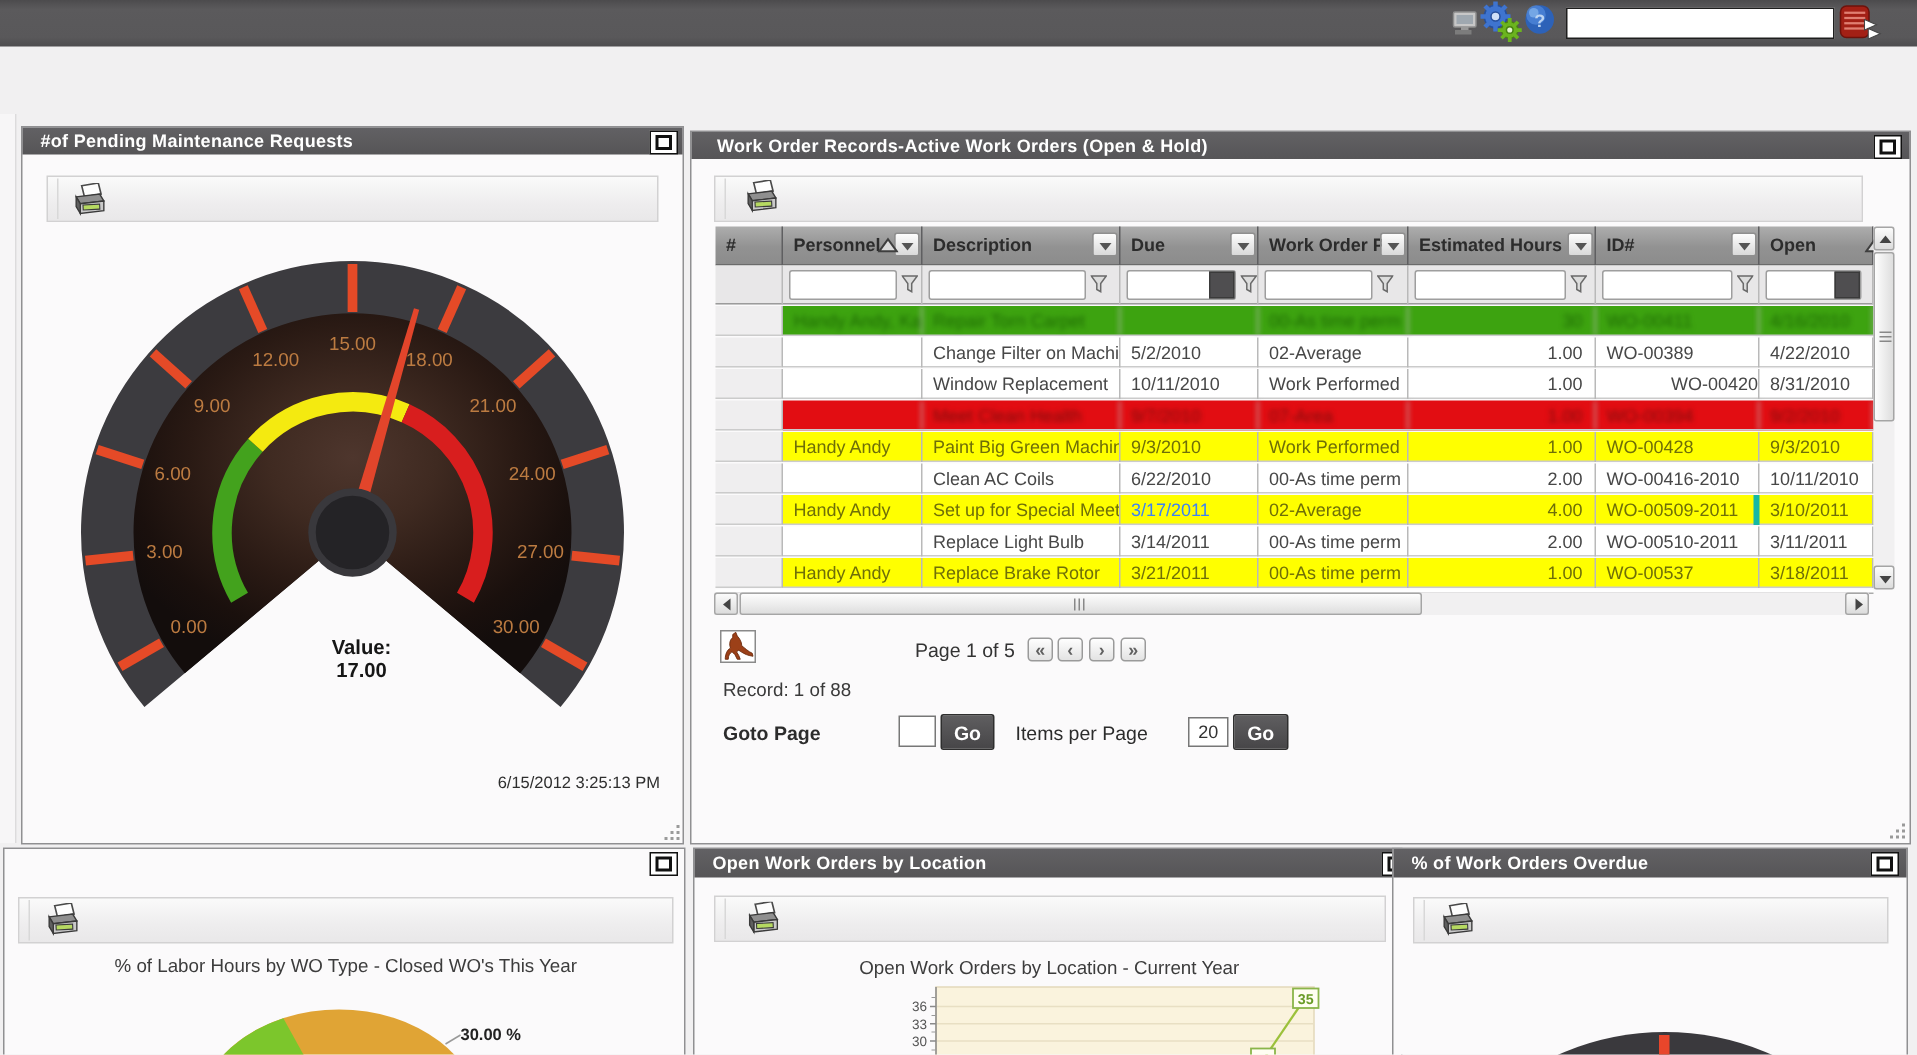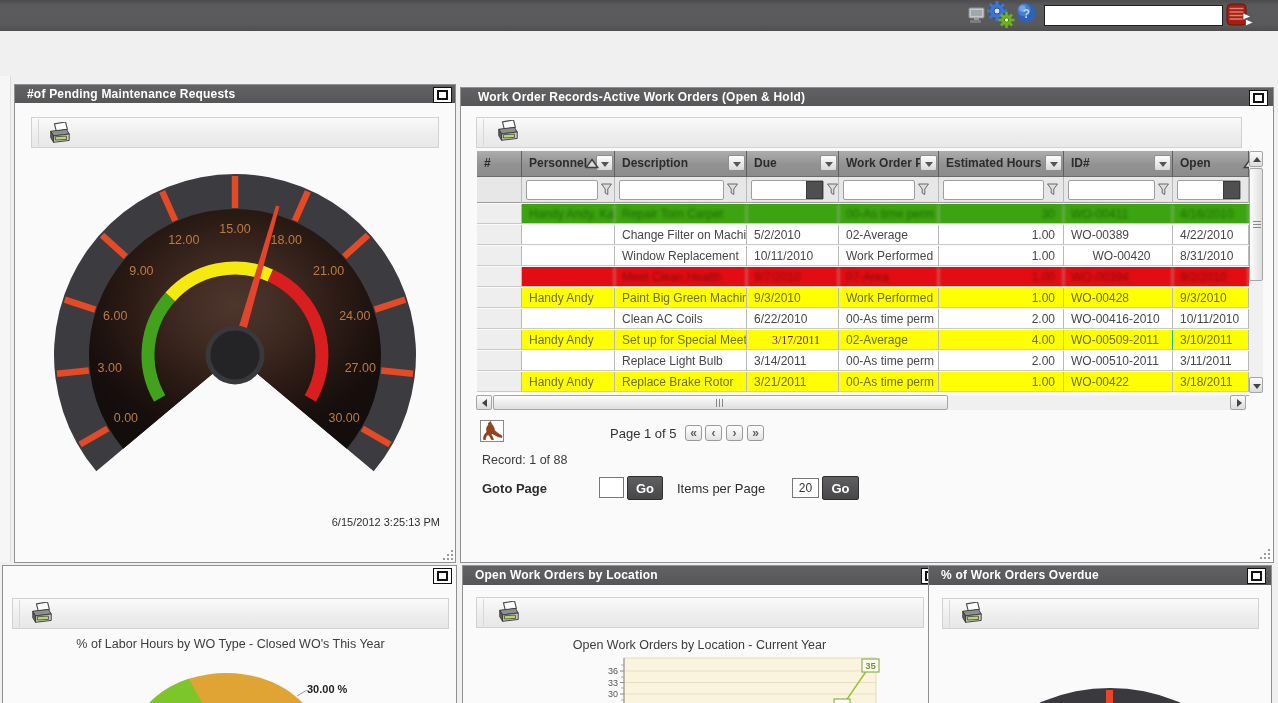--- a/index.html
+++ b/index.html
@@ -129,20 +129,21 @@
         <text x="320.3" y="206.2" font-size="12.5" fill="#bc7b41" text-anchor="middle">27.00</text>
         <text x="304.1" y="256.0" font-size="12.5" fill="#bc7b41" text-anchor="middle">30.00</text>
 <path d="M 119.7 232.5 A 87 87 0 0 1 130.3 130.8" stroke="#43a21d" stroke-width="13" fill="none"></path>
         <path d="M 130.3 130.8 A 87 87 0 0 1 230.4 109.5" stroke="#f4ea10" stroke-width="13" fill="none"></path>
         <path d="M 230.4 109.5 A 87 87 0 0 1 270.3 232.5" stroke="#d81e1e" stroke-width="13" fill="none"></path>
 <g transform="rotate(16 195.0 189.0)">
 <polygon points="190.0,215.0 193.2,34.0 196.8,34.0 200.0,215.0" fill="#e2452b"></polygon>
 </g>
 <circle cx="195.0" cy="189.0" r="27" fill="#242326" stroke="#39383c" stroke-width="5"></circle>
 </svg></div>
+  <div class="abs" style="left:126px;top:339px;width:200px;text-align:center;font-size:13.5px;font-weight:bold;color:#161616;line-height:15px;">Value:<br>17.00</div>
   <div class="abs" style="left:300px;top:431px;width:125px;text-align:right;font-size:11px;color:#2e2e2e;">6/15/2012 3:25:13 PM</div>
 </div>
 
 <div class="abs panel" style="left:460px;top:87px;width:814px;height:476px;">
   <div class="phead" style="padding-left:17px;">Work Order Records-Active Work Orders (Open &amp; Hold)</div>
   <div class="maxbtn" style="right:5px;top:2px;"></div>
   <div class="toolbar" style="left:15px;top:29px;width:766px;"></div>
   <svg class="abs" style="left:34px;top:32px;" width="26" height="24" viewBox="0 0 28 26">
       <use href="#printer"></use>
     </svg>
@@ -250,21 +251,21 @@
           <div style="position:absolute;left:696px;top:0;width:76px;height:20px;border-right:1px solid #b9b9b9;color:#474747;line-height:20px;padding-left:7px;text-align:left;overflow:hidden;white-space:nowrap;">4/22/2010</div>
         </div>
         <div style="position:absolute;left:0;top:95px;width:772px;height:21px;">
           <div style="position:absolute;left:0;top:0;width:45px;height:20px;background:#efeeef;border-right:1px solid #b9b9b9;border-bottom:1px solid #cbcbcb;"></div>
           <div style="position:absolute;left:45px;top:0;width:727px;height:20px;background:#fff;border-bottom:1px solid #cbcbcb;"></div>
           <div style="position:absolute;left:45px;top:0;width:93px;height:20px;border-right:1px solid #b9b9b9;color:#474747;line-height:20px;padding-left:7px;text-align:left;overflow:hidden;white-space:nowrap;"></div>
           <div style="position:absolute;left:138px;top:0;width:132px;height:20px;border-right:1px solid #b9b9b9;color:#474747;line-height:20px;padding-left:7px;text-align:left;overflow:hidden;white-space:nowrap;">Window Replacement</div>
           <div style="position:absolute;left:270px;top:0;width:92px;height:20px;border-right:1px solid #b9b9b9;color:#474747;line-height:20px;padding-left:7px;text-align:left;overflow:hidden;white-space:nowrap;">10/11/2010</div>
           <div style="position:absolute;left:362px;top:0;width:100px;height:20px;border-right:1px solid #b9b9b9;color:#474747;line-height:20px;padding-left:7px;text-align:left;overflow:hidden;white-space:nowrap;">Work Performed</div>
           <div style="position:absolute;left:462px;top:0;width:125px;height:20px;border-right:1px solid #b9b9b9;color:#474747;line-height:20px;padding-right:8px;text-align:right;overflow:hidden;white-space:nowrap;">1.00</div>
-          <div style="position:absolute;left:587px;top:0;width:109px;height:20px;border-right:1px solid #b9b9b9;color:#474747;line-height:20px;padding-left:7px;text-align:center;overflow:hidden;white-space:nowrap;">WO-00420</div>
+          <div style="position:absolute;left:587px;top:0;width:109px;height:20px;border-right:1px solid #b9b9b9;color:#474747;line-height:20px;padding-left:7px;text-align:right;overflow:hidden;white-space:nowrap;">WO-00420</div>
           <div style="position:absolute;left:696px;top:0;width:76px;height:20px;border-right:1px solid #b9b9b9;color:#474747;line-height:20px;padding-left:7px;text-align:left;overflow:hidden;white-space:nowrap;">8/31/2010</div>
         </div>
         <div style="position:absolute;left:0;top:116px;width:772px;height:21px;">
           <div style="position:absolute;left:0;top:0;width:45px;height:20px;background:#efeeef;border-right:1px solid #b9b9b9;border-bottom:1px solid #cbcbcb;"></div>
           <div style="position:absolute;left:45px;top:0;width:727px;height:20px;background:#e20d12;border-bottom:1px solid #cbcbcb;"></div>
           <div style="position:absolute;left:45px;top:0;width:93px;height:20px;border-right:1px solid #b9b9b9;color:#7d0d0d;line-height:20px;padding-left:7px;text-align:left;overflow:hidden;white-space:nowrap;filter:blur(1.6px);"></div>
           <div style="position:absolute;left:138px;top:0;width:132px;height:20px;border-right:1px solid #b9b9b9;color:#7d0d0d;line-height:20px;padding-left:7px;text-align:left;overflow:hidden;white-space:nowrap;filter:blur(1.6px);">Meet Clean Health</div>
           <div style="position:absolute;left:270px;top:0;width:92px;height:20px;border-right:1px solid #b9b9b9;color:#7d0d0d;line-height:20px;padding-left:7px;text-align:left;overflow:hidden;white-space:nowrap;filter:blur(1.6px);">9/7/2010</div>
           <div style="position:absolute;left:362px;top:0;width:100px;height:20px;border-right:1px solid #b9b9b9;color:#7d0d0d;line-height:20px;padding-left:7px;text-align:left;overflow:hidden;white-space:nowrap;filter:blur(1.6px);">07-Area</div>
           <div style="position:absolute;left:462px;top:0;width:125px;height:20px;border-right:1px solid #b9b9b9;color:#7d0d0d;line-height:20px;padding-right:8px;text-align:right;overflow:hidden;white-space:nowrap;filter:blur(1.6px);">1.00</div>
@@ -291,24 +292,24 @@
           <div style="position:absolute;left:362px;top:0;width:100px;height:20px;border-right:1px solid #b9b9b9;color:#474747;line-height:20px;padding-left:7px;text-align:left;overflow:hidden;white-space:nowrap;">00-As time perm</div>
           <div style="position:absolute;left:462px;top:0;width:125px;height:20px;border-right:1px solid #b9b9b9;color:#474747;line-height:20px;padding-right:8px;text-align:right;overflow:hidden;white-space:nowrap;">2.00</div>
           <div style="position:absolute;left:587px;top:0;width:109px;height:20px;border-right:1px solid #b9b9b9;color:#474747;line-height:20px;padding-left:7px;text-align:left;overflow:hidden;white-space:nowrap;">WO-00416-2010</div>
           <div style="position:absolute;left:696px;top:0;width:76px;height:20px;border-right:1px solid #b9b9b9;color:#474747;line-height:20px;padding-left:7px;text-align:left;overflow:hidden;white-space:nowrap;">10/11/2010</div>
         </div>
         <div style="position:absolute;left:0;top:179px;width:772px;height:21px;">
           <div style="position:absolute;left:0;top:0;width:45px;height:20px;background:#efeeef;border-right:1px solid #b9b9b9;border-bottom:1px solid #cbcbcb;"></div>
           <div style="position:absolute;left:45px;top:0;width:727px;height:20px;background:#ffff00;border-bottom:1px solid #cbcbcb;"></div>
           <div style="position:absolute;left:45px;top:0;width:93px;height:20px;border-right:1px solid #b9b9b9;color:#6f6f08;line-height:20px;padding-left:7px;text-align:left;overflow:hidden;white-space:nowrap;">Handy Andy</div>
           <div style="position:absolute;left:138px;top:0;width:132px;height:20px;border-right:1px solid #b9b9b9;color:#6f6f08;line-height:20px;padding-left:7px;text-align:left;overflow:hidden;white-space:nowrap;">Set up for Special Meet</div>
-          <div style="position:absolute;left:270px;top:0;width:92px;height:20px;border-right:1px solid #b9b9b9;color:#701a75;line-height:20px;padding-left:7px;text-align:center;overflow:hidden;white-space:nowrap;font-family:Liberation Serif, serif;">3/17/2011</div>
+          <div style="position:absolute;left:270px;top:0;width:92px;height:20px;border-right:1px solid #b9b9b9;color:#3b82f6;line-height:20px;padding-left:7px;text-align:left;overflow:hidden;white-space:nowrap;">3/17/2011</div>
           <div style="position:absolute;left:362px;top:0;width:100px;height:20px;border-right:1px solid #b9b9b9;color:#6f6f08;line-height:20px;padding-left:7px;text-align:left;overflow:hidden;white-space:nowrap;">02-Average</div>
           <div style="position:absolute;left:462px;top:0;width:125px;height:20px;border-right:1px solid #b9b9b9;color:#6f6f08;line-height:20px;padding-right:8px;text-align:right;overflow:hidden;white-space:nowrap;">4.00</div>
-          <div style="position:absolute;left:587px;top:0;width:109px;height:20px;border-right:1px solid #14b8a6;color:#6f6f08;line-height:20px;padding-left:7px;text-align:left;overflow:hidden;white-space:nowrap;">WO-00509-2011</div>
+          <div style="position:absolute;left:587px;top:0;width:109px;height:20px;border-right:4px solid #14b8a6;color:#6f6f08;line-height:20px;padding-left:7px;text-align:left;overflow:hidden;white-space:nowrap;">WO-00509-2011</div>
           <div style="position:absolute;left:696px;top:0;width:76px;height:20px;border-right:1px solid #b9b9b9;color:#6f6f08;line-height:20px;padding-left:7px;text-align:left;overflow:hidden;white-space:nowrap;">3/10/2011</div>
         </div>
         <div style="position:absolute;left:0;top:200px;width:772px;height:21px;">
           <div style="position:absolute;left:0;top:0;width:45px;height:20px;background:#efeeef;border-right:1px solid #b9b9b9;border-bottom:1px solid #cbcbcb;"></div>
           <div style="position:absolute;left:45px;top:0;width:727px;height:20px;background:#fff;border-bottom:1px solid #cbcbcb;"></div>
           <div style="position:absolute;left:45px;top:0;width:93px;height:20px;border-right:1px solid #b9b9b9;color:#474747;line-height:20px;padding-left:7px;text-align:left;overflow:hidden;white-space:nowrap;"></div>
           <div style="position:absolute;left:138px;top:0;width:132px;height:20px;border-right:1px solid #b9b9b9;color:#474747;line-height:20px;padding-left:7px;text-align:left;overflow:hidden;white-space:nowrap;">Replace Light Bulb</div>
           <div style="position:absolute;left:270px;top:0;width:92px;height:20px;border-right:1px solid #b9b9b9;color:#474747;line-height:20px;padding-left:7px;text-align:left;overflow:hidden;white-space:nowrap;">3/14/2011</div>
           <div style="position:absolute;left:362px;top:0;width:100px;height:20px;border-right:1px solid #b9b9b9;color:#474747;line-height:20px;padding-left:7px;text-align:left;overflow:hidden;white-space:nowrap;">00-As time perm</div>
           <div style="position:absolute;left:462px;top:0;width:125px;height:20px;border-right:1px solid #b9b9b9;color:#474747;line-height:20px;padding-right:8px;text-align:right;overflow:hidden;white-space:nowrap;">2.00</div>
@@ -316,21 +317,21 @@
           <div style="position:absolute;left:696px;top:0;width:76px;height:20px;border-right:1px solid #b9b9b9;color:#474747;line-height:20px;padding-left:7px;text-align:left;overflow:hidden;white-space:nowrap;">3/11/2011</div>
         </div>
         <div style="position:absolute;left:0;top:221px;width:772px;height:21px;">
           <div style="position:absolute;left:0;top:0;width:45px;height:20px;background:#efeeef;border-right:1px solid #b9b9b9;border-bottom:1px solid #cbcbcb;"></div>
           <div style="position:absolute;left:45px;top:0;width:727px;height:20px;background:#ffff00;border-bottom:1px solid #cbcbcb;"></div>
           <div style="position:absolute;left:45px;top:0;width:93px;height:20px;border-right:1px solid #b9b9b9;color:#6f6f08;line-height:20px;padding-left:7px;text-align:left;overflow:hidden;white-space:nowrap;">Handy Andy</div>
           <div style="position:absolute;left:138px;top:0;width:132px;height:20px;border-right:1px solid #b9b9b9;color:#6f6f08;line-height:20px;padding-left:7px;text-align:left;overflow:hidden;white-space:nowrap;">Replace Brake Rotor</div>
           <div style="position:absolute;left:270px;top:0;width:92px;height:20px;border-right:1px solid #b9b9b9;color:#6f6f08;line-height:20px;padding-left:7px;text-align:left;overflow:hidden;white-space:nowrap;">3/21/2011</div>
           <div style="position:absolute;left:362px;top:0;width:100px;height:20px;border-right:1px solid #b9b9b9;color:#6f6f08;line-height:20px;padding-left:7px;text-align:left;overflow:hidden;white-space:nowrap;">00-As time perm</div>
           <div style="position:absolute;left:462px;top:0;width:125px;height:20px;border-right:1px solid #b9b9b9;color:#6f6f08;line-height:20px;padding-right:8px;text-align:right;overflow:hidden;white-space:nowrap;">1.00</div>
-          <div style="position:absolute;left:587px;top:0;width:109px;height:20px;border-right:1px solid #b9b9b9;color:#6f6f08;line-height:20px;padding-left:7px;text-align:left;overflow:hidden;white-space:nowrap;">WO-00422</div>
+          <div style="position:absolute;left:587px;top:0;width:109px;height:20px;border-right:1px solid #b9b9b9;color:#6f6f08;line-height:20px;padding-left:7px;text-align:left;overflow:hidden;white-space:nowrap;">WO-00537</div>
           <div style="position:absolute;left:696px;top:0;width:76px;height:20px;border-right:1px solid #b9b9b9;color:#6f6f08;line-height:20px;padding-left:7px;text-align:left;overflow:hidden;white-space:nowrap;">3/18/2011</div>
         </div>
         <div style="position:absolute;left:0;top:242px;width:772px;height:3px;background:#fff;border-bottom:1px solid #aaa;"></div>
         <div style="position:absolute;left:772px;top:0;width:14px;height:242px;background:#f1f0f1;">
           <div style="position:absolute;left:0;top:0;width:14px;height:16px;background:linear-gradient(#fbfbfb,#dcdcdc);border:1px solid #a5a5a5;border-radius:2px;">
             <div style="position:absolute;left:3px;top:5px;width:0;height:0;border-left:4px solid transparent;border-right:4px solid transparent;border-bottom:5px solid #444;"></div>
           </div>
           <div style="position:absolute;left:0;top:17px;width:14px;height:113px;background:linear-gradient(90deg,#fdfdfd,#dedede);border:1px solid #a5a5a5;border-radius:2px;">
             <div style="position:absolute;left:3px;top:52px;width:8px;height:1px;background:#888;"></div>
             <div style="position:absolute;left:3px;top:55px;width:8px;height:1px;background:#888;"></div>

